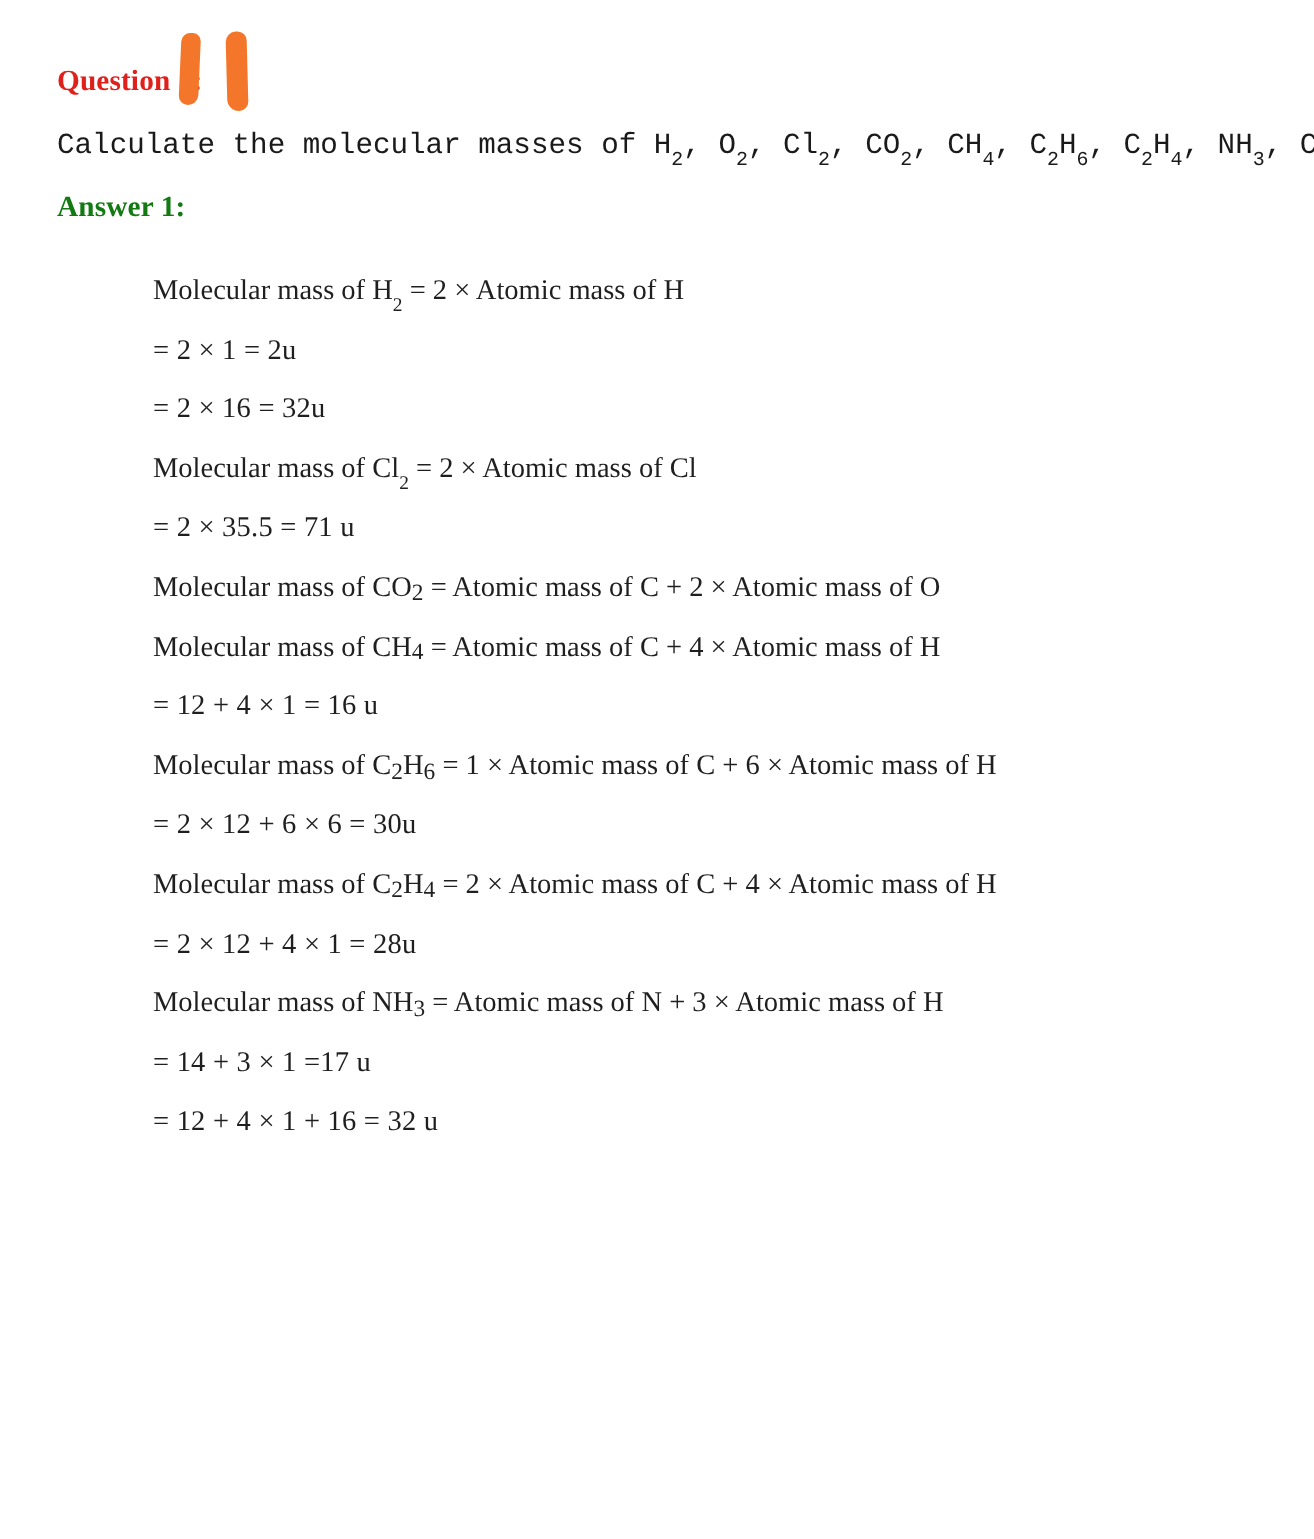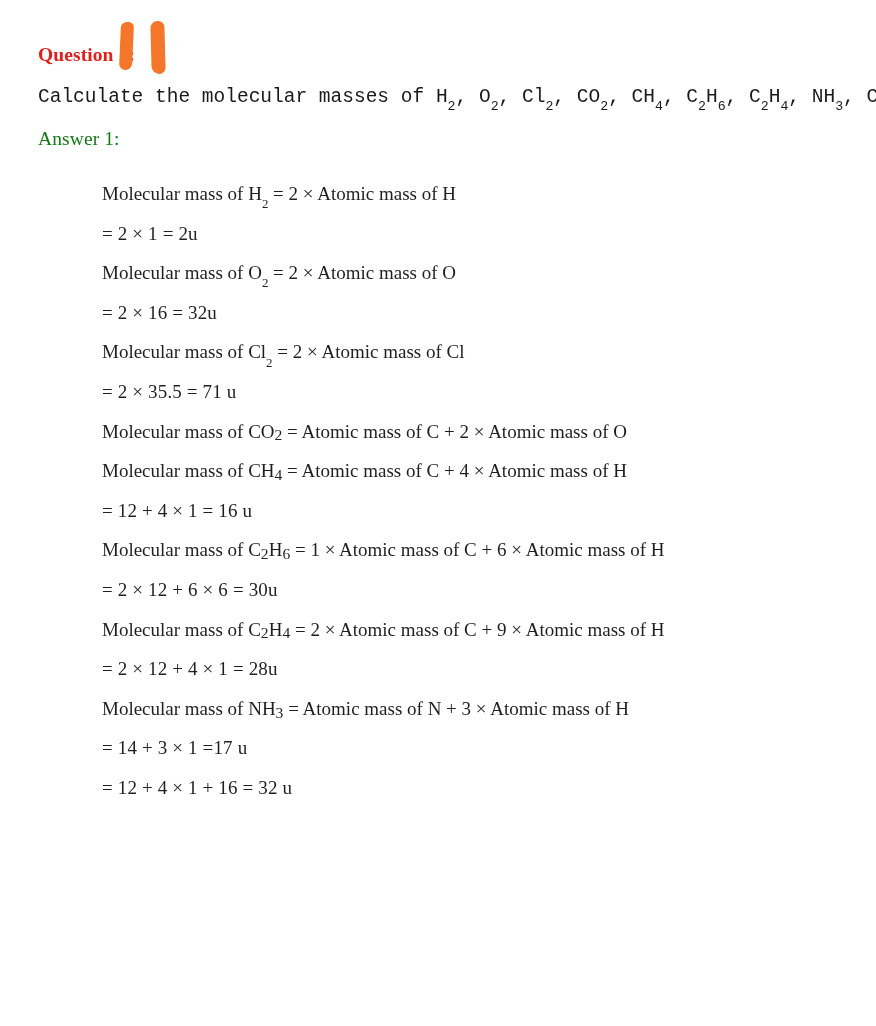--- a/index.html
+++ b/index.html
@@ -33,21 +33,21 @@
     font-weight: bold;
     letter-spacing: 0.1px;
     white-space: nowrap;
     z-index: 2;
   }
   .a-heading {
     position: absolute;
     left: 38px;
     top: 128px;
     font-size: 19.5px;
-    font-weight: normal;
+    font-weight: bold;
     letter-spacing: 0.1px;
     white-space: nowrap;
     z-index: 2;
   }
 
   
   .q-text {
     position: absolute;
     left: 38px;
     top: 86px;
@@ -126,35 +126,34 @@
     <span>Calculate the molecular masses of </span><span><span>H<sub>2</sub></span>, <span>O<sub>2</sub></span>, <span>Cl<sub>2</sub></span>, <span>CO<sub>2</sub></span>, <span>CH<sub>4</sub></span>, <span>C<sub>2</sub>H<sub>6</sub></span>, <span>C<sub>2</sub>H<sub>4</sub></span>, <span>NH<sub>3</sub></span>, <span>CH<sub>3</sub>OH</span>.</span>
   </div>
 
   <div class="a-heading" style="color: rgb(19, 122, 19);">Answer 1:</div>
 
   <div class="answer-body">
 
     <div class="ans-line statement"><span>Molecular mass of </span><span>H<sub>2</sub></span><span> = 2 × Atomic mass of H</span></div>
     <div class="ans-line result">= 2 × 1    = 2u</div>
 
-    <div class="ans-line statement"><span>Molecular mass of </span><span>O<sub>2</sub></span><span> = 2 × Atomic mass of O</span></div>
     <div class="ans-line result">= 2 × 16  = 32u</div>
 
     <div class="ans-line statement"><span>Molecular mass of </span><span>Cl<sub>2</sub></span><span> = 2 × Atomic mass of Cl</span></div>
     <div class="ans-line result">= 2 × 35.5  = 71 u</div>
 
     <div class="ans-line statement"><span>Molecular mass of </span><span>CO<span class="lowsub">2</span></span><span> = Atomic mass of C + 2 × Atomic mass of O</span></div>
 
     <div class="ans-line statement"><span>Molecular mass of </span><span>CH<span class="lowsub">4</span></span><span> = Atomic mass of C + 4 × Atomic mass of H</span></div>
     <div class="ans-line result">= 12 + 4 × 1    = 16 u</div>
 
     <div class="ans-line statement"><span>Molecular mass of </span><span>C<span class="lowsub">2</span>H<span class="lowsub">6</span></span><span> = 1 × Atomic mass of C + 6 × Atomic mass of H</span></div>
     <div class="ans-line result">= 2 × 12 + 6 × 6  = 30u</div>
 
-    <div class="ans-line statement"><span>Molecular mass of </span><span>C<span class="lowsub">2</span>H<span class="lowsub">4</span></span><span> = 2 × Atomic mass of C + 9 × Atomic mass of H</span></div>
+    <div class="ans-line statement"><span>Molecular mass of </span><span>C<span class="lowsub">2</span>H<span class="lowsub">4</span></span><span> = 2 × Atomic mass of C + 4 × Atomic mass of H</span></div>
     <div class="ans-line result">= 2 × 12 + 4 × 1  = 28u</div>
 
     <div class="ans-line statement"><span>Molecular mass of </span><span>NH<span class="lowsub">3</span></span><span> = Atomic mass of N + 3 × Atomic mass of H</span></div>
     <div class="ans-line result">= 14 + 3 × 1   =17 u</div>
 
     <div class="ans-line result">= 12 + 4 × 1 + 16    = 32 u</div>
 
   </div>
 
   <div class="brush brush-1" style="background: rgb(244, 118, 42);"></div>

